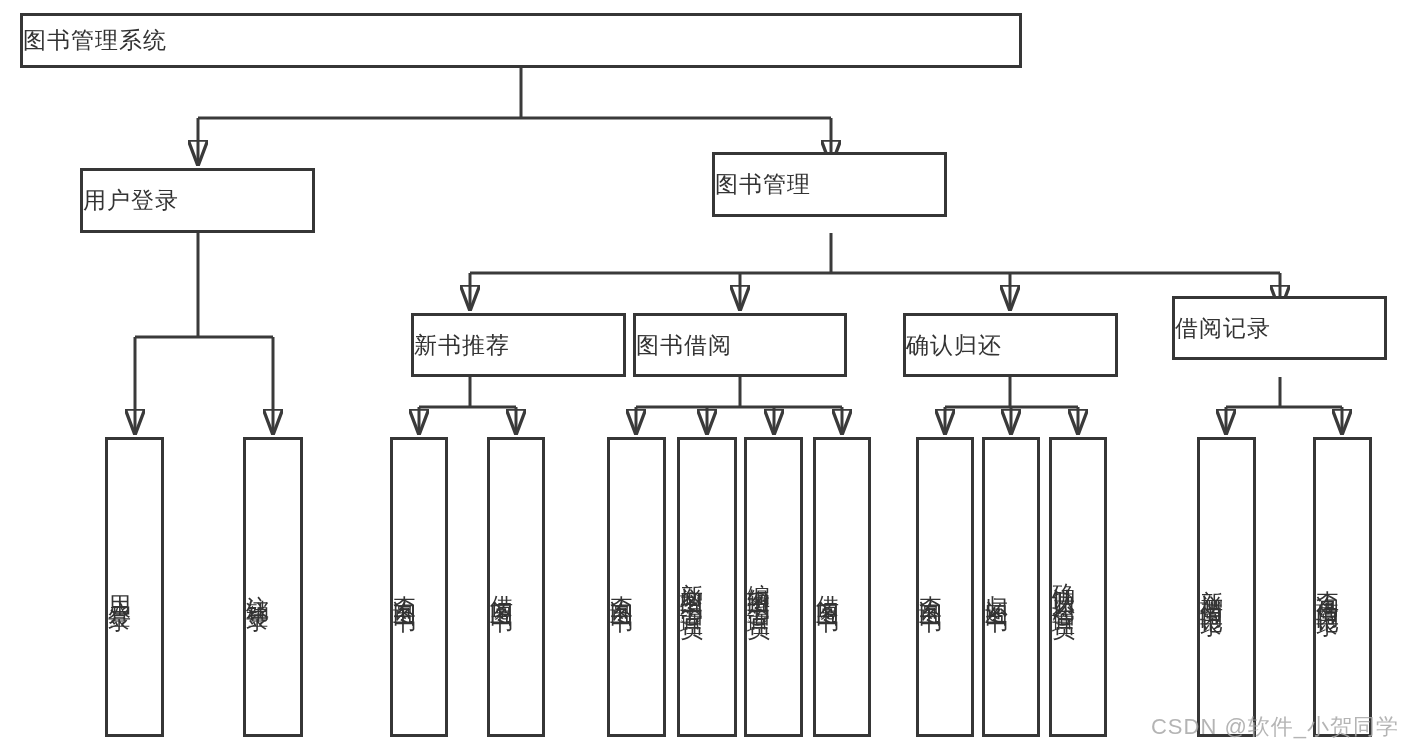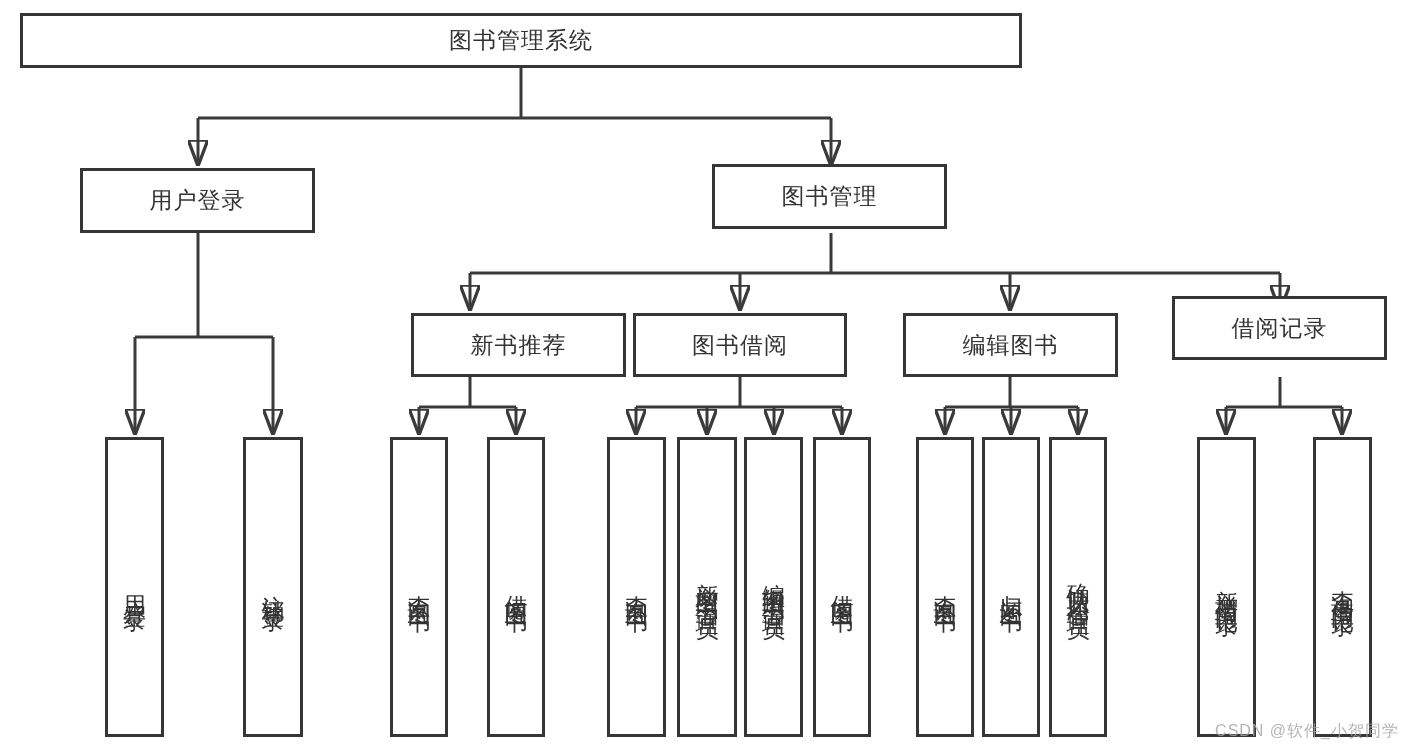--- a/index.html
+++ b/index.html
@@ -33,21 +33,21 @@
     stroke:var(--line);
     stroke-width:3;
     fill:none;
   }
   .node{
     position:absolute;
     background:var(--box-fill);
     border:3px solid var(--box-border);
     display:flex;
     align-items:center;
-    justify-content:center;
+    justify-content:flex-start;
   }
   .node .lbl{
     font-size:23px;
     color:var(--text);
     letter-spacing:1px;
     white-space:nowrap;
   }
   .leaf{
     top:437px;
     height:300px;
@@ -56,21 +56,21 @@
     writing-mode:vertical-rl;
     text-orientation:upright;
     font-size:23px;
     letter-spacing:5px;
     line-height:1;
     white-space:normal;
   }
   
   .n-root{left:20px;top:13px;width:1002px;height:55px;}
   .n-l2a{left:80px; top:168px;width:235px;height:65px;}
-  .n-l2b{left:712px;top:164px;width:235px;height:65px;}
+  .n-l2b{left:712px;top:152px;width:235px;height:65px;}
   .n-l3a{left:363px; top:313px;width:215px;height:64px;margin-left:48px;}
   .n-l3b{left:633px; top:313px;width:214px;height:64px;}
   .n-l3c{left:903px; top:313px;width:215px;height:64px;}
   .n-l3d{left:1172px;top:296px;width:215px;height:64px;}
   .lf1 {left:105px; width:59px;}
   .lf2 {left:243px; width:60px;}
   .lf3 {left:390px; width:58px;}
   .lf4 {left:487px; width:58px;}
   .lf5 {left:607px; width:59px;}
   .lf6 {left:677px; width:60px;}
@@ -78,21 +78,21 @@
   .lf8 {left:813px; width:58px;}
   .lf9 {left:916px; width:58px;}
   .lf10{left:982px; width:58px;}
   .lf11{left:1049px;width:58px;}
   .lf12{left:1197px;width:59px;}
   .lf13{left:1313px;width:59px;}
   .watermark{
     position:absolute;
     right:6px;
     bottom:5px;
-    font-size:16px;
+    font-size:22px;
     color:var(--watermark);
     letter-spacing:1px;
     opacity:.85;
     z-index:5;
     white-space:nowrap;
   }
 </style>
 </head>
 <body>
 
@@ -150,21 +150,21 @@
     <span class="lbl">图书管理</span>
   </div>
 
   <div class="node n-l3a">
     <span class="lbl">新书推荐</span>
   </div>
   <div class="node n-l3b">
     <span class="lbl">图书借阅</span>
   </div>
   <div class="node n-l3c">
-    <span class="lbl">编辑图书</span>
+    <span class="lbl">确认归还</span>
   </div>
   <div class="node n-l3d">
     <span class="lbl">借阅记录</span>
   </div>
 
   <div class="node leaf lf1">
     <span class="lbl">用户登录</span>
   </div>
   <div class="node leaf lf2">
     <span class="lbl">注销登录</span>

